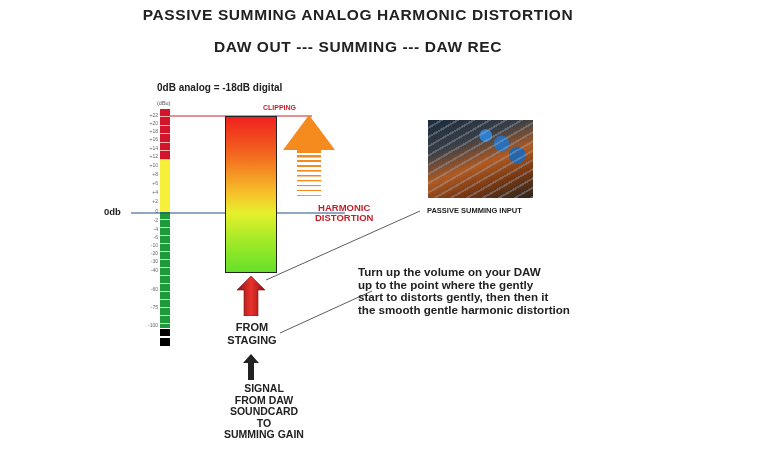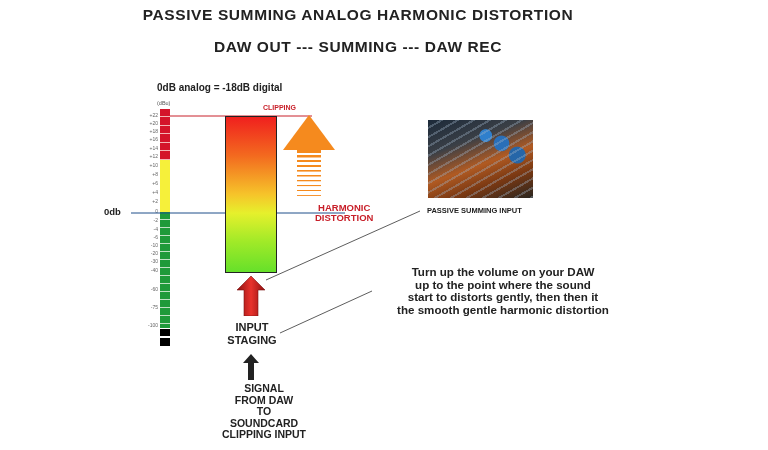--- a/index.html
+++ b/index.html
@@ -100,42 +100,42 @@
     <linearGradient id="redg" x1="0" x2="1">
       <stop offset="0" stop-color="#8f1010"></stop>
       <stop offset="0.5" stop-color="#e8322c"></stop>
       <stop offset="1" stop-color="#8f1010"></stop>
     </linearGradient>
   </defs>
   <polygon points="14,0 28,14 21,14 21,40 7,40 7,14 0,14" fill="url(#redg)" stroke="#7a1010" stroke-width="0.6"></polygon>
 </svg>
 
 <div class="abs center-label" style="left:215px; top:321px; width:74px; font-size:11px;">
-  <div>INPUT</div>
+  <div>FROM</div>
   <div>STAGING</div>
 </div>
 
 <svg class="abs" style="left:243px; top:354px;" width="16" height="26" viewBox="0 0 16 26">
   <polygon points="8,0 16,9 11,9 11,26 5,26 5,9 0,9" fill="#222"></polygon>
 </svg>
 
 <div class="abs center-label" style="left:202px; top:383px; width:124px; font-size:10.5px; line-height:1.1;">
   <div>SIGNAL</div>
   <div>FROM DAW</div>
+  <div>SOUNDCARD</div>
   <div>TO</div>
-  <div>SOUNDCARD</div>
-  <div>CLIPPING INPUT</div>
+  <div>SUMMING GAIN</div>
 </div>
 
 <div class="abs" style="left:428px; top:120px; width:105px; height:78px; background:
   repeating-linear-gradient(150deg, rgba(30,60,90,0.0) 0 6px, rgba(160,180,200,0.35) 6px 8px),
   radial-gradient(circle at 70% 30%, #2a6fb8 0 8%, transparent 9%),
   radial-gradient(circle at 55% 20%, #2f7fcc 0 7%, transparent 8%),
   radial-gradient(circle at 85% 45%, #2666a8 0 8%, transparent 9%),
   linear-gradient(160deg, #1c2a3a 0%, #3a3f46 30%, #b05a22 55%, #7a3812 75%, #2a2620 100%);"></div>
 <div class="abs" style="left:427px; top:206px; font-size:7.5px; font-weight:bold; color:#222;">PASSIVE SUMMING INPUT</div>
 
-<div class="abs" style="left:358px; top:266px; width:290px; text-align:center; font-weight:bold; font-size:11.6px; line-height:1.08; color:#222;">
+<div class="abs" style="left:358px; top:266px; width:290px; text-align:left; font-weight:bold; font-size:11.6px; line-height:1.08; color:#222;">
   <div>Turn up the volume on your DAW</div>
-  <div>up to the point where the sound</div>
+  <div>up to the point where the gently</div>
   <div>start to distorts gently, then then it</div>
   <div>the smooth gentle harmonic distortion</div>
 </div>
 
 </body></html>

